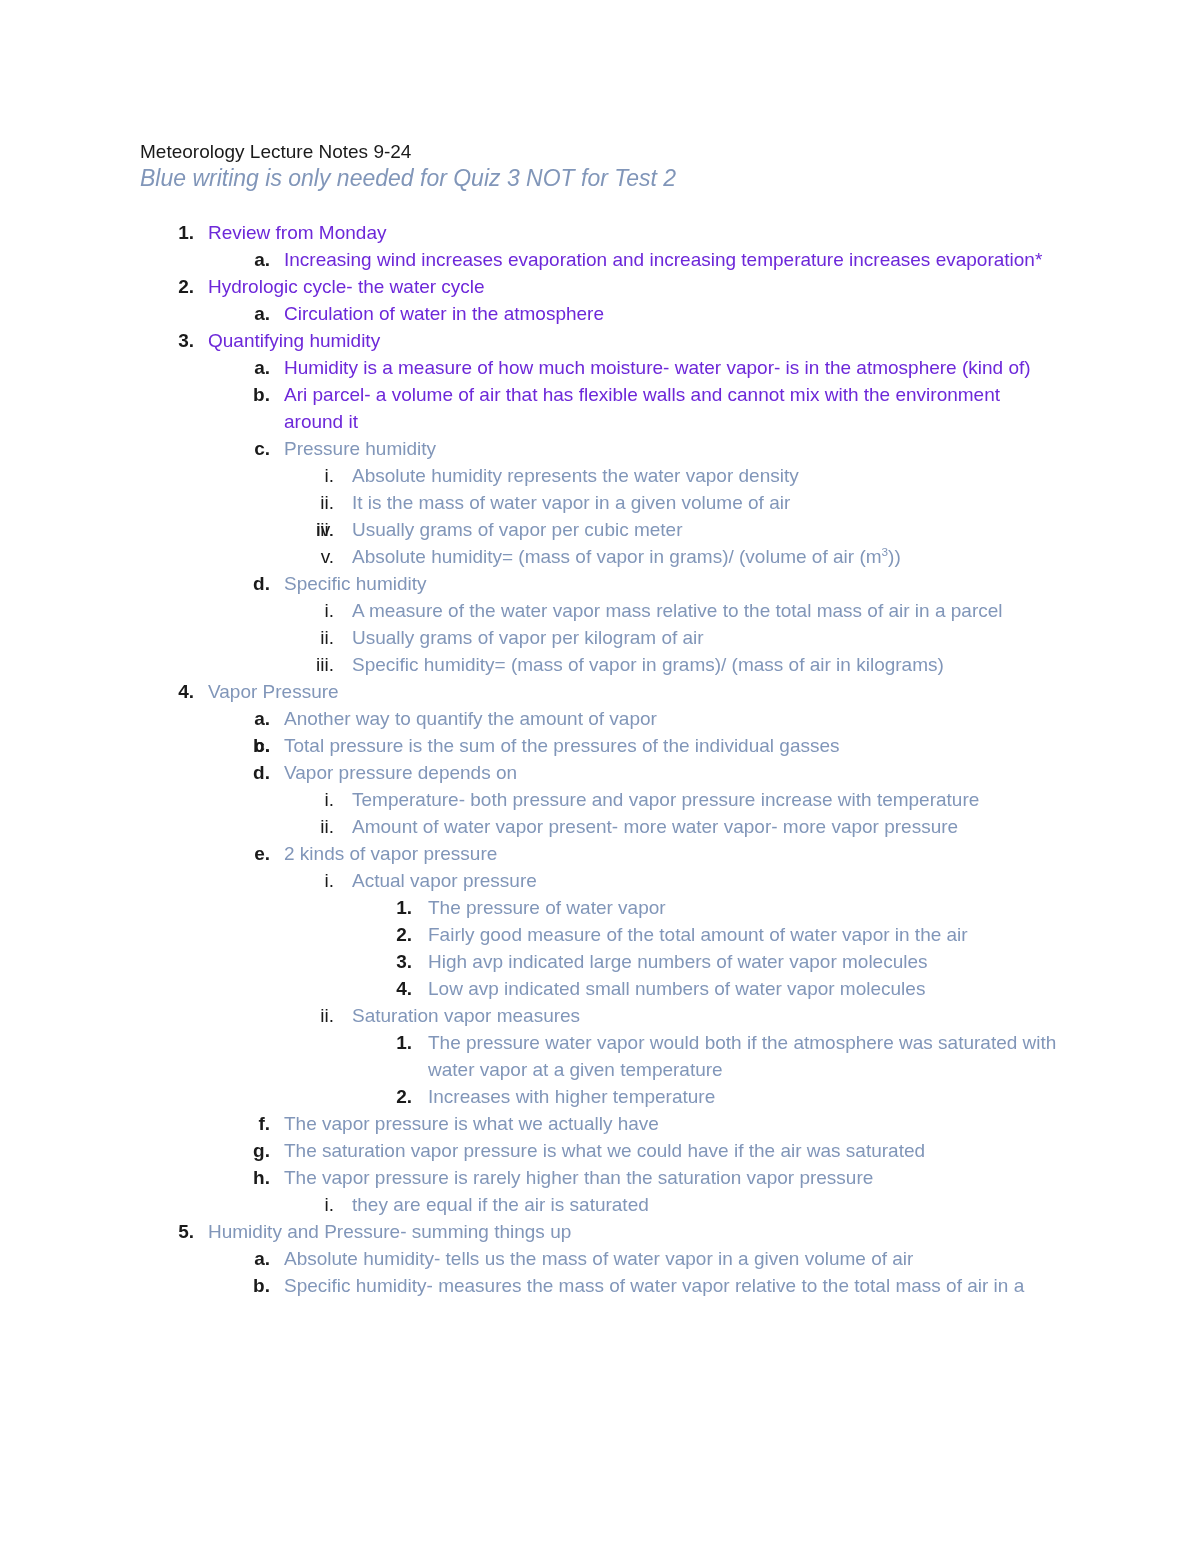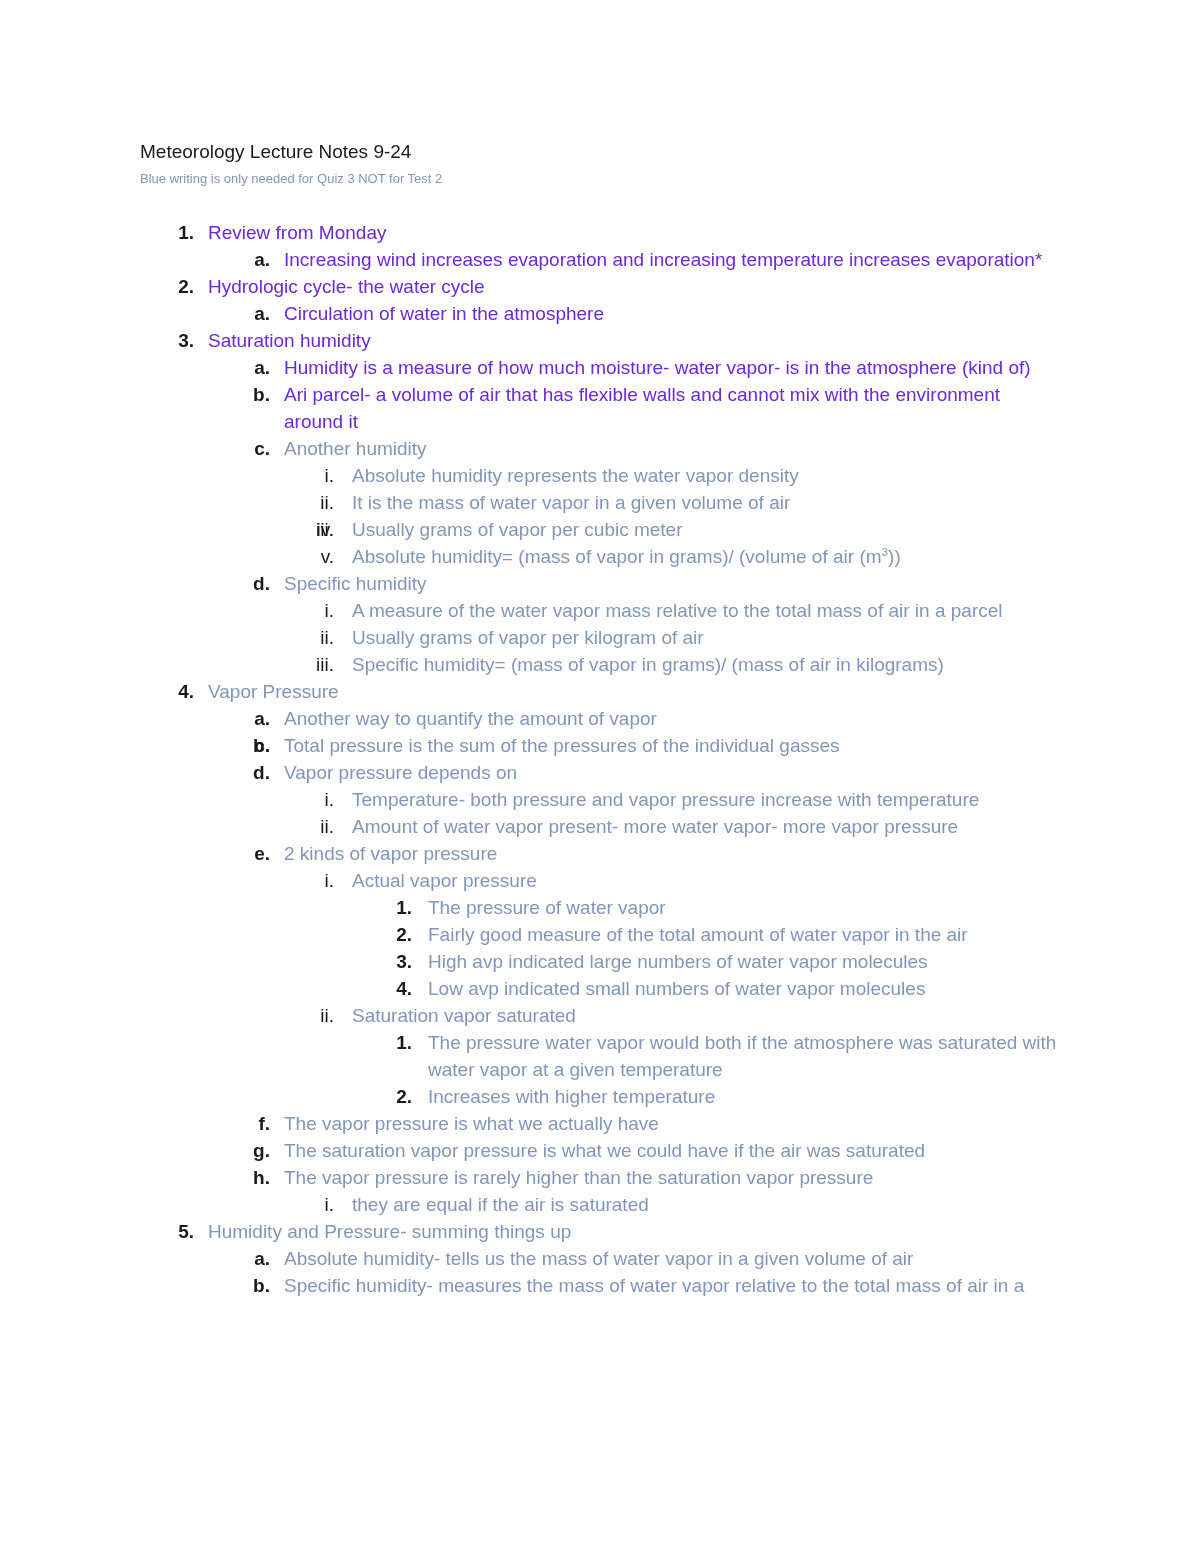--- a/index.html
+++ b/index.html
@@ -29,24 +29,25 @@
     width: 920px;
   }
 
   .title-line {
     font-size: 19px;
     line-height: 27px;
     color: #1a1a1a;
     white-space: pre-wrap;
   }
   .subtitle-line {
-    font-size: 13px;
+    font-size: 23px;
     line-height: 27px;
     color: #8196b9;
     white-space: pre-wrap;
+    font-style: italic;
   }
 
   .gap {
     height: 27px;
   }
 
   
   .row {
     position: relative;
     display: block;
@@ -116,33 +117,33 @@
         <div class="row lvl1">
           <span class="marker b">2.</span>
           <span class="txt black">Hydrologic cycle- the water cycle</span>
         </div>
         <div class="row lvl2">
           <span class="marker b">a.</span>
           <span class="txt black">Circulation of water in the atmosphere</span>
         </div>
         <div class="row lvl1">
           <span class="marker b">3.</span>
-          <span class="txt black">Saturation humidity</span>
+          <span class="txt black">Quantifying humidity</span>
         </div>
         <div class="row lvl2">
           <span class="marker b">a.</span>
           <span class="txt black">Humidity is a measure of how much moisture- water vapor- is in the atmosphere (kind of)</span>
         </div>
         <div class="row lvl2">
           <span class="marker b">b.</span>
           <span class="txt black">Ari parcel- a volume of air that has flexible walls and cannot mix with the environment around it</span>
         </div>
         <div class="row lvl2">
           <span class="marker b">c.</span>
-          <span class="txt blue">Another humidity</span>
+          <span class="txt blue">Pressure humidity</span>
         </div>
         <div class="row lvl3">
           <span class="marker">i.</span>
           <span class="txt blue">Absolute humidity represents the water vapor density</span>
         </div>
         <div class="row lvl3">
           <span class="marker">ii.</span>
           <span class="txt blue">It is the mass of water vapor in a given volume of air</span>
         </div>
         <div class="row lvl3">
@@ -218,21 +219,21 @@
         <div class="row lvl4">
           <span class="marker b">3.</span>
           <span class="txt blue">High avp indicated large numbers of water vapor molecules</span>
         </div>
         <div class="row lvl4">
           <span class="marker b">4.</span>
           <span class="txt blue">Low avp indicated small numbers of water vapor molecules</span>
         </div>
         <div class="row lvl3">
           <span class="marker">ii.</span>
-          <span class="txt blue">Saturation vapor saturated</span>
+          <span class="txt blue">Saturation vapor measures</span>
         </div>
         <div class="row lvl4">
           <span class="marker b">1.</span>
           <span class="txt blue">The pressure water vapor would both if the atmosphere was saturated with water vapor at a given temperature</span>
         </div>
         <div class="row lvl4">
           <span class="marker b">2.</span>
           <span class="txt blue">Increases with higher temperature</span>
         </div>
         <div class="row lvl2">

